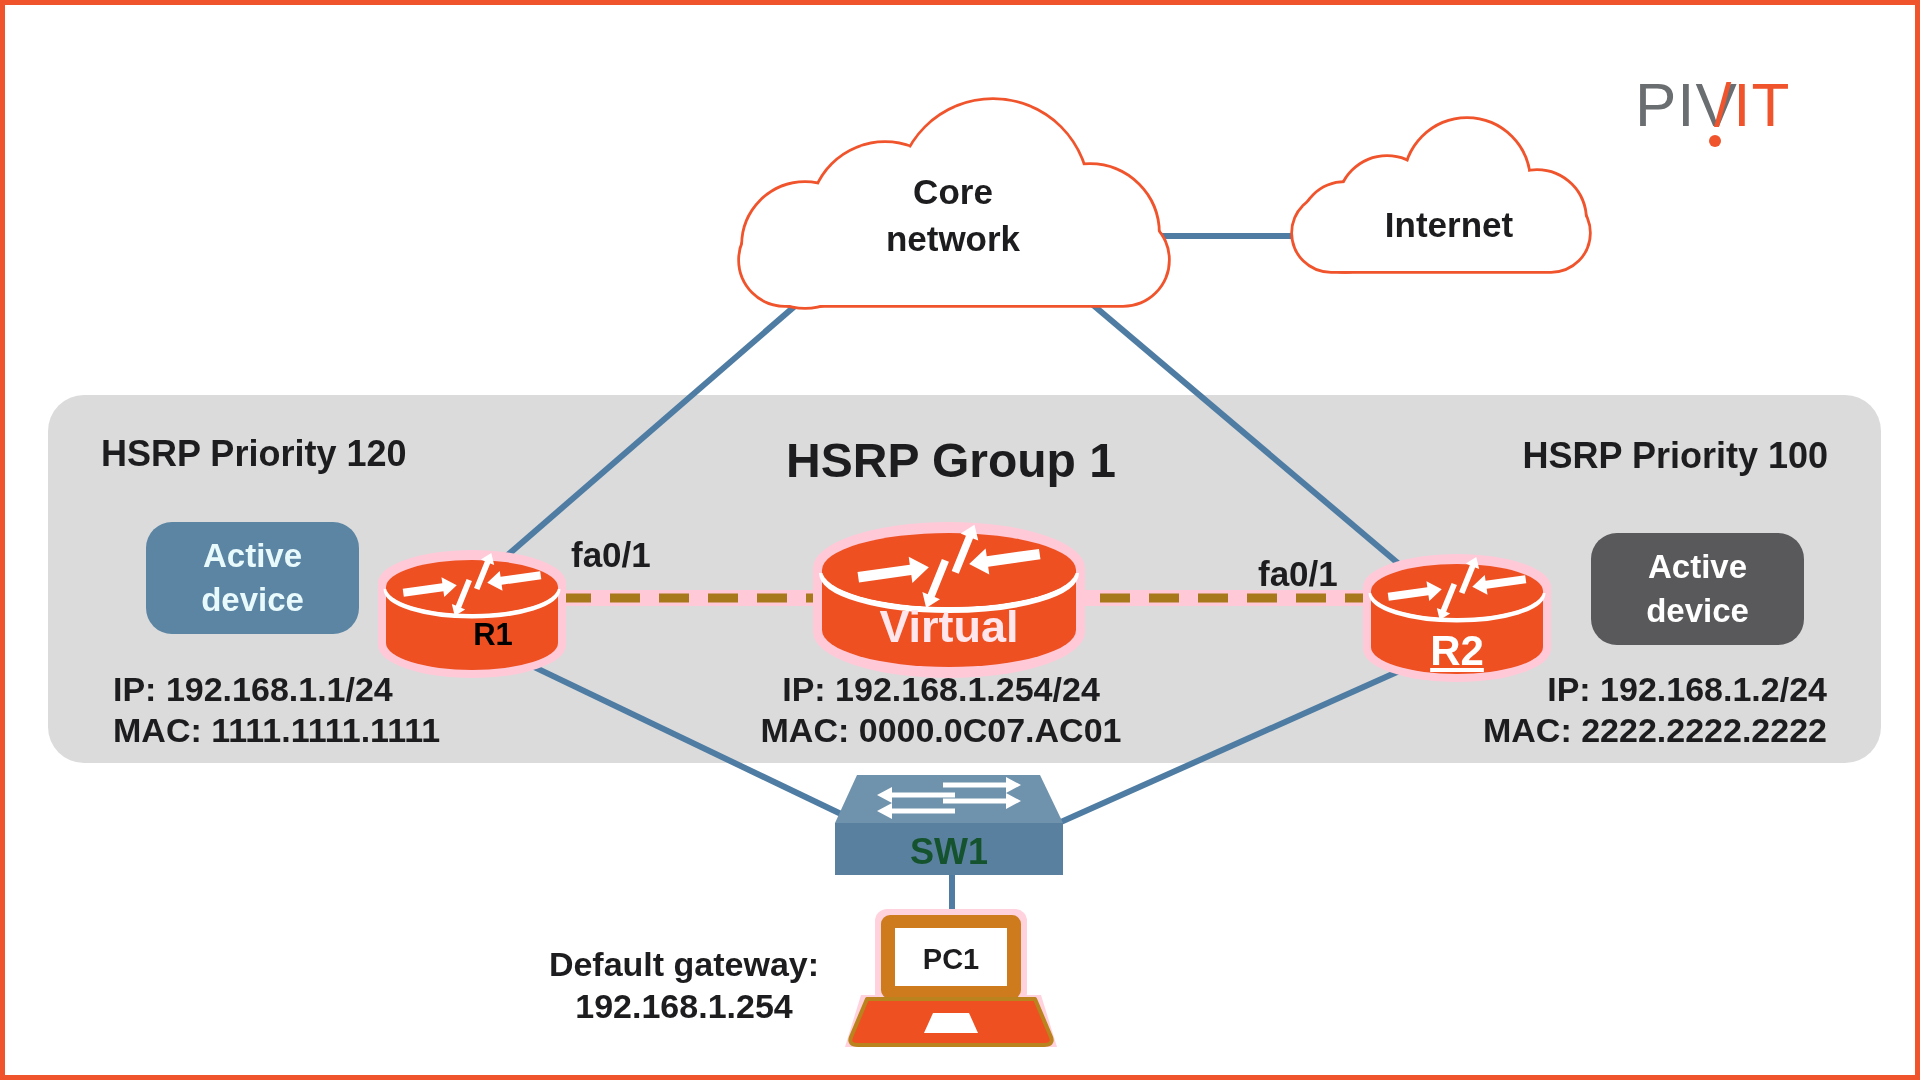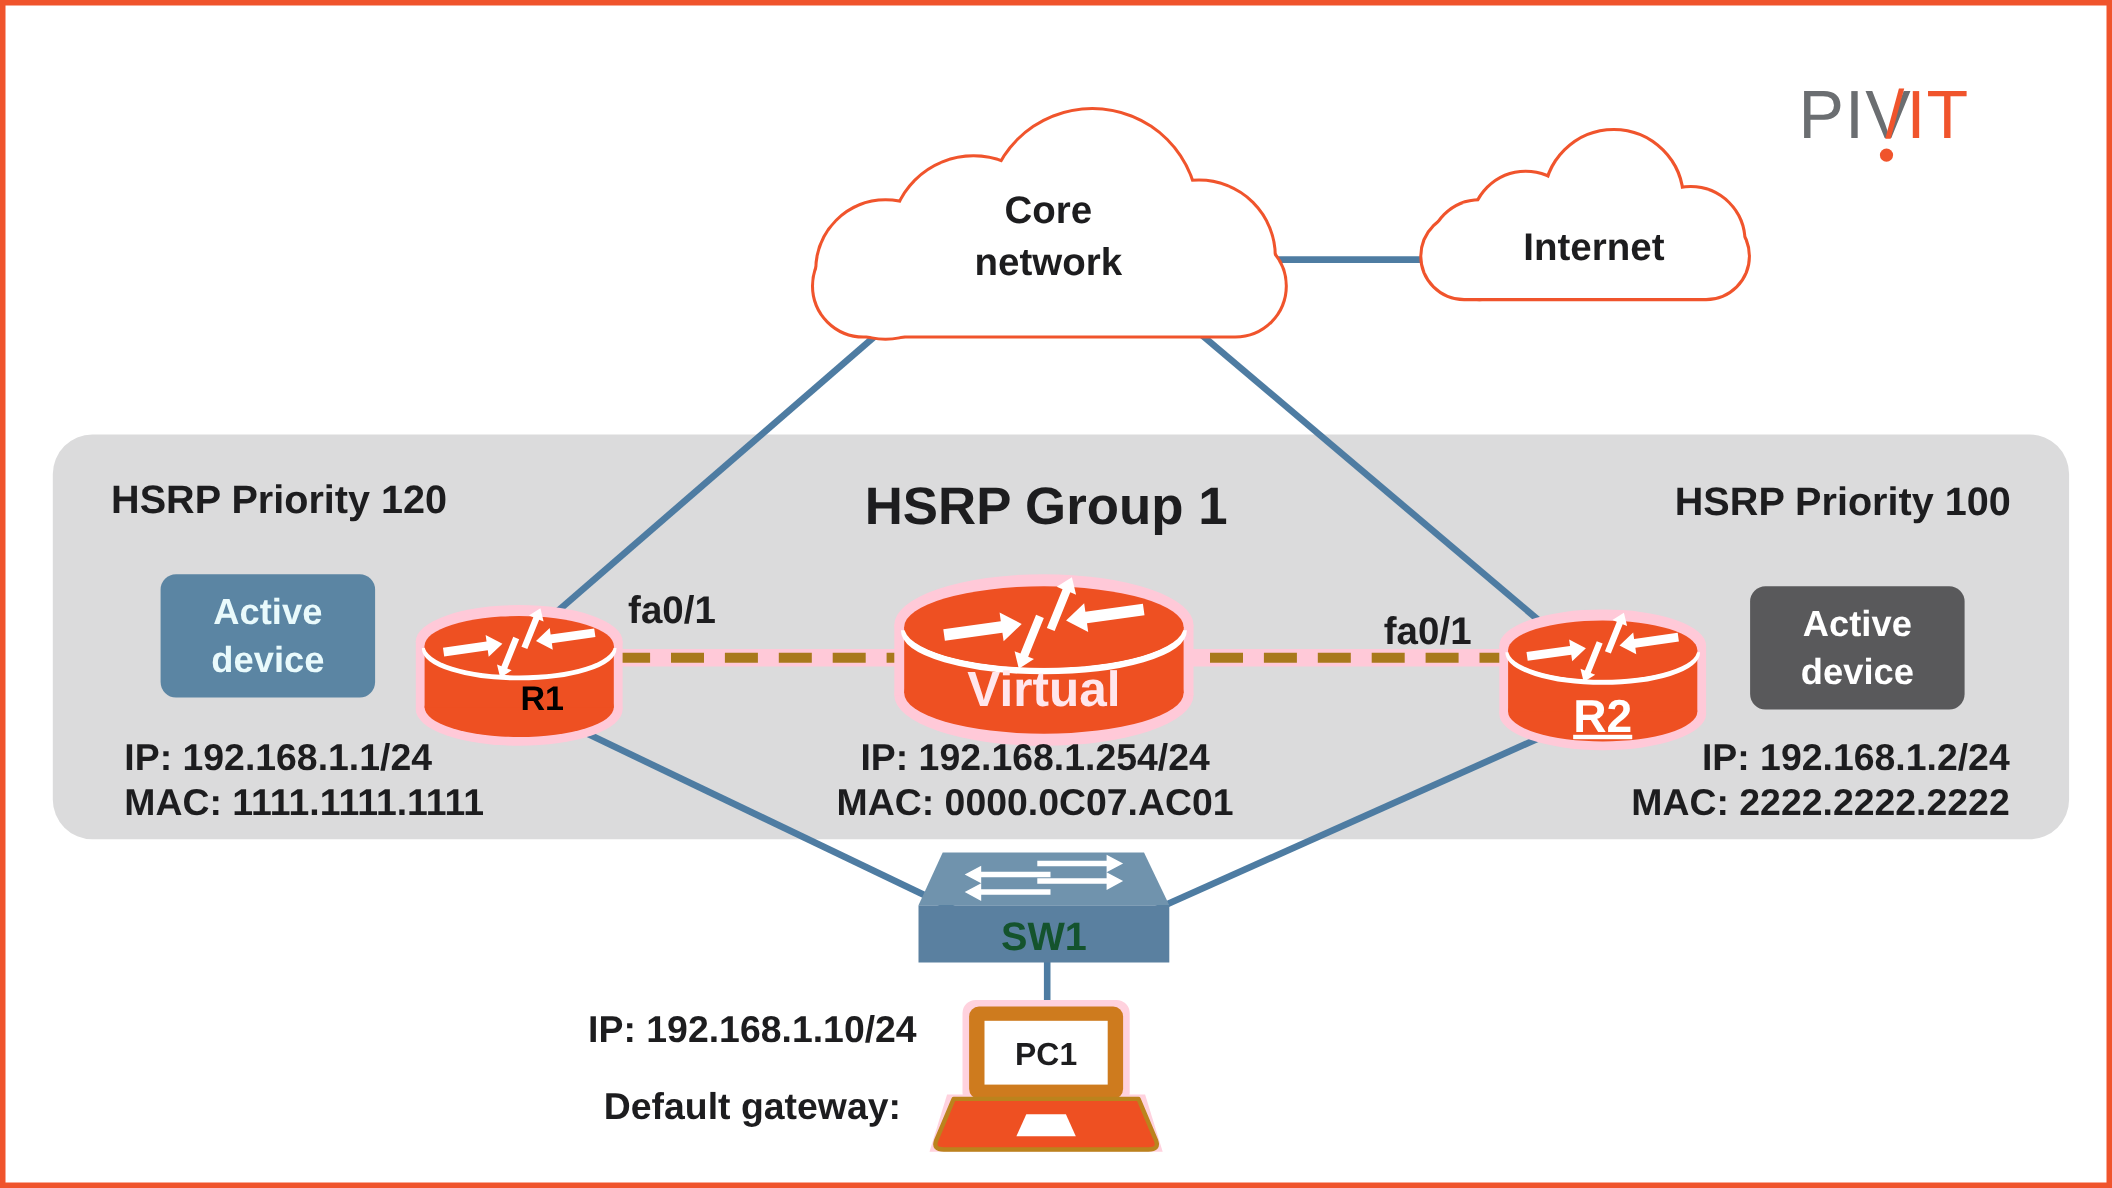--- a/index.html
+++ b/index.html
@@ -14,21 +14,21 @@
     background:#DBDBDC; border-radius:36px;
   }
   svg.layer { position:absolute; left:0; top:0; }
   .lbl { position:absolute; font-weight:bold; white-space:nowrap; }
   .hsrp-left  { left:96px;  top:428px; font-size:36px; }
   .hsrp-group { left:946px; top:428px; font-size:48px; transform:translateX(-50%); }
   .hsrp-right { right:87px; top:430px; font-size:36px; text-align:right; }
   .fa-left  { left:566px;  top:530px; font-size:35px; }
   .fa-right { left:1253px; top:549px; font-size:35px; }
   .rolebox {
-    position:absolute; width:195px; height:112px; border-radius:14px;
+    position:absolute; width:213px; height:112px; border-radius:26px;
     display:flex; flex-direction:column; align-items:center; justify-content:center;
     font-size:33px; font-weight:bold; line-height:44px;
   }
   .active-box { left:141px; top:517px; background:#5B85A3; color:#E9FAFC; }
   .backup-box { left:1586px; top:528px; background:#59595B; color:#FFFFFF; }
   .ipmac { position:absolute; font-size:34px; font-weight:bold; line-height:41px; white-space:nowrap; }
   .ipmac-left   { left:108px; top:664px; text-align:left; }
   .ipmac-center { left:936px; top:664px; transform:translateX(-50%); text-align:center; }
   .ipmac-right  { right:88px; top:664px; text-align:right; }
   .cloud-lbl { position:absolute; font-size:35px; font-weight:bold; line-height:47px; text-align:center; white-space:nowrap; }
@@ -208,22 +208,22 @@
   <div class="ipmac ipmac-center">
     <div>IP: 192.168.1.254/24</div>
     <div>MAC: 0000.0C07.AC01</div>
   </div>
   <div class="ipmac ipmac-right">
     <div>IP: 192.168.1.2/24</div>
     <div>MAC: 2222.2222.2222</div>
   </div>
 
   <div class="pcinfo">
-    <div>IP: 192.168.1.10/24</div>
     <div class="gw">Default gateway:</div>
+    <div>192.168.1.254</div>
   </div>
 
   <div class="logo">
     <span class="lg-gray">PIV</span><span class="lg-slash">/</span><span class="lg-orange">IT</span>
     <span class="lg-dot"></span>
   </div>
 
 </div>
 
 </body></html>

